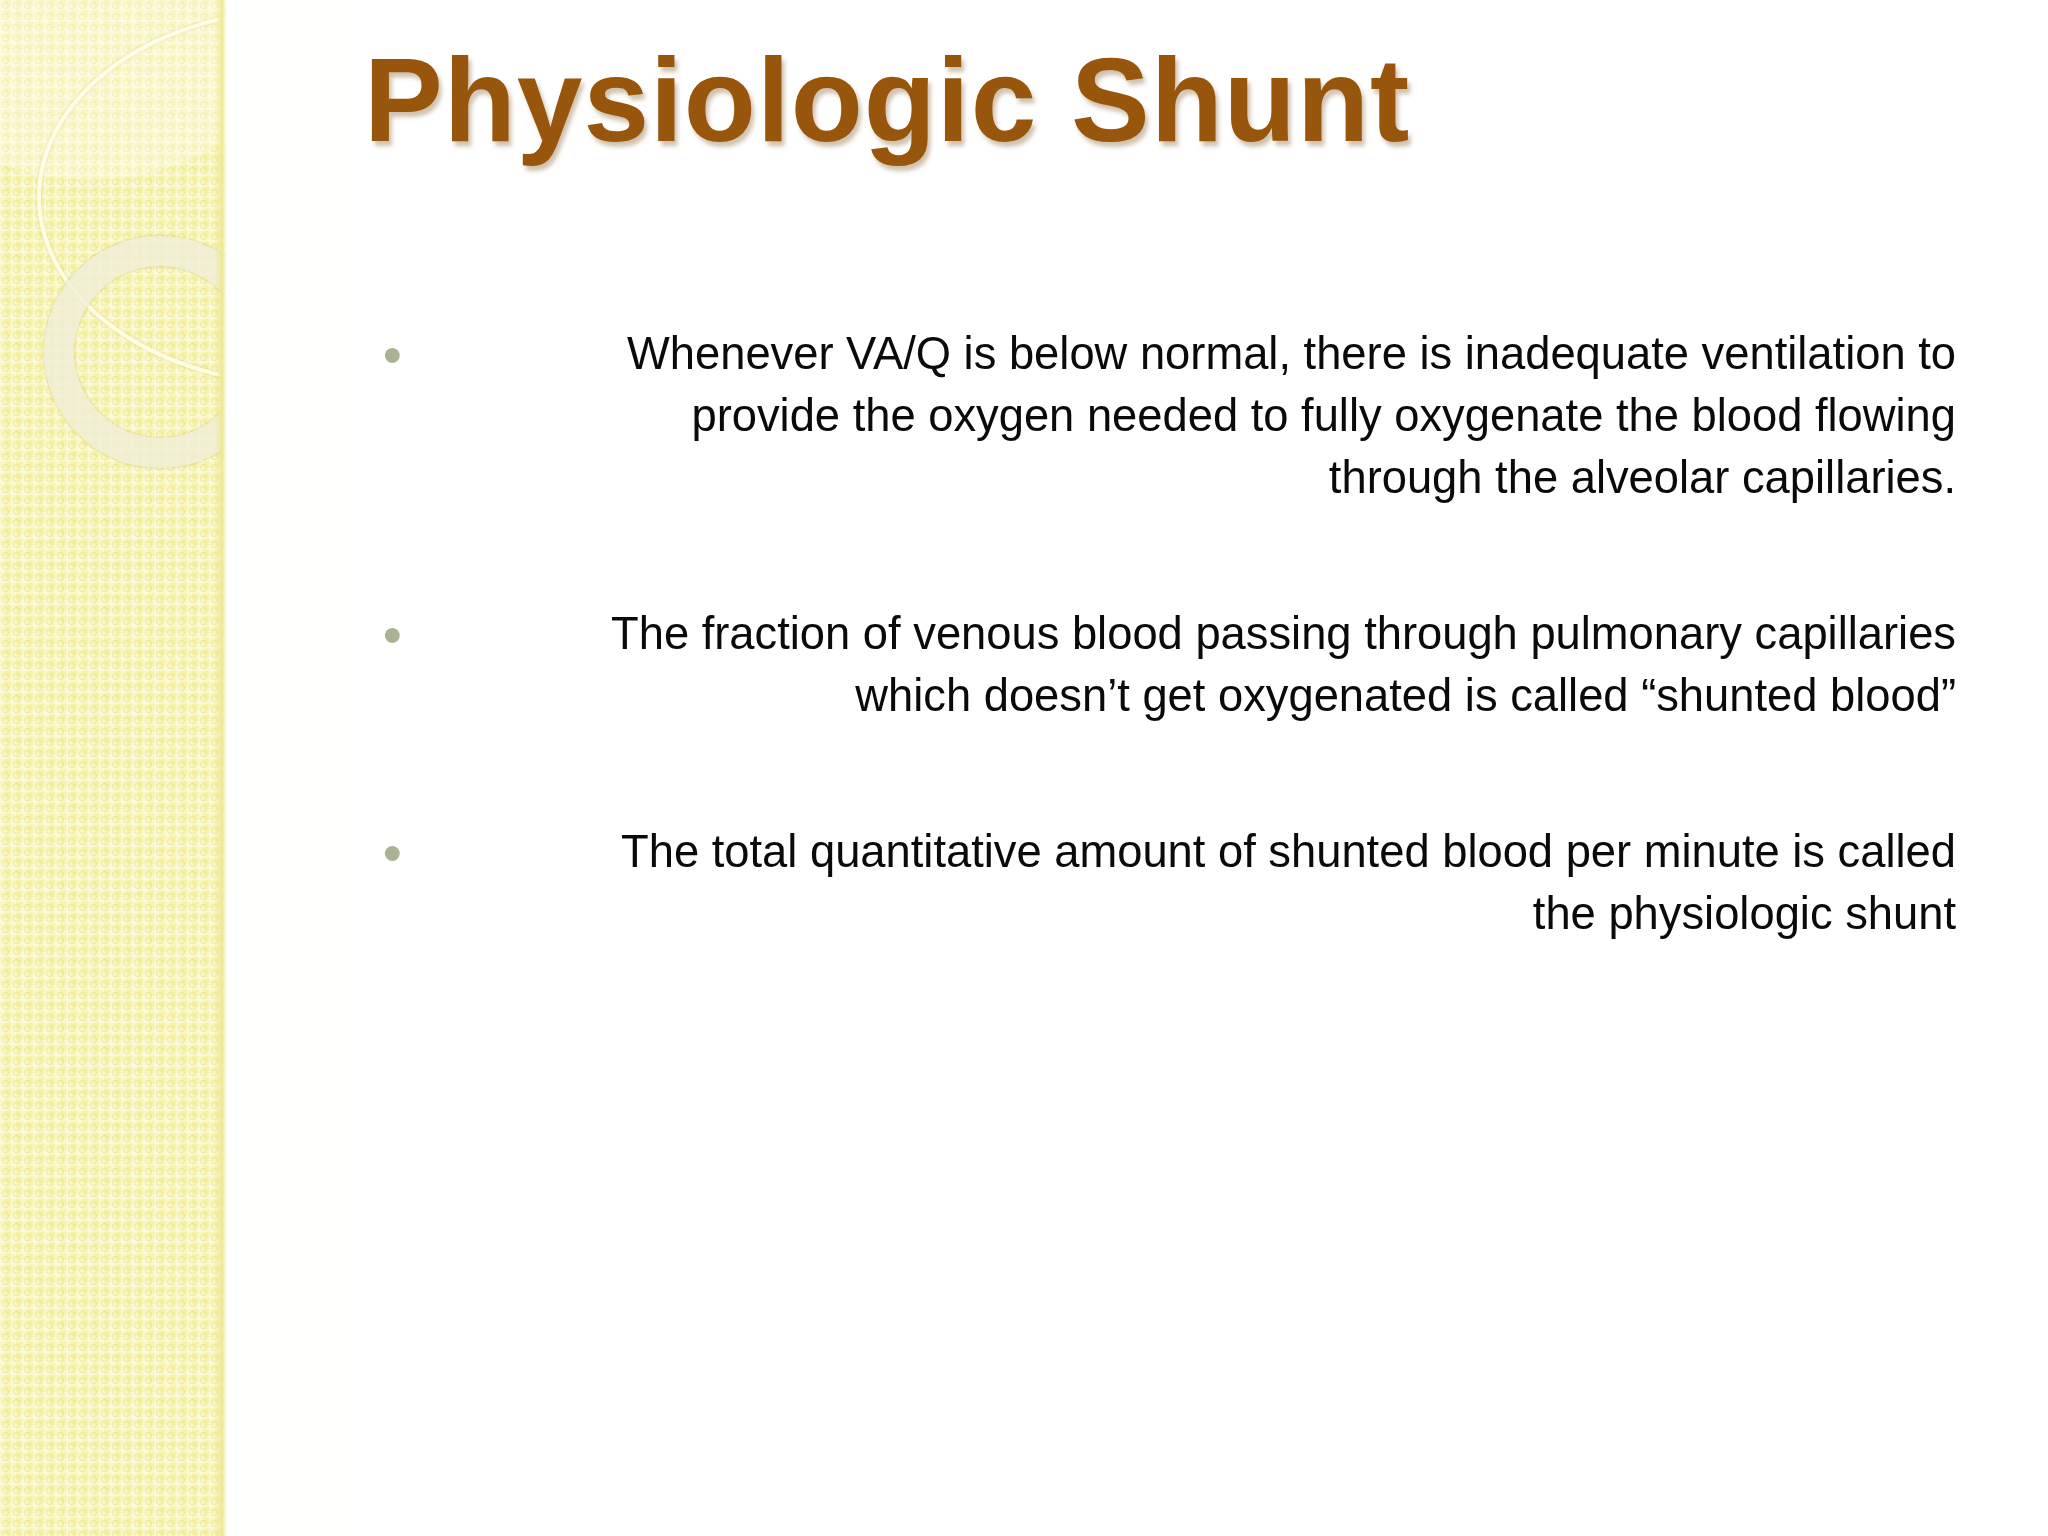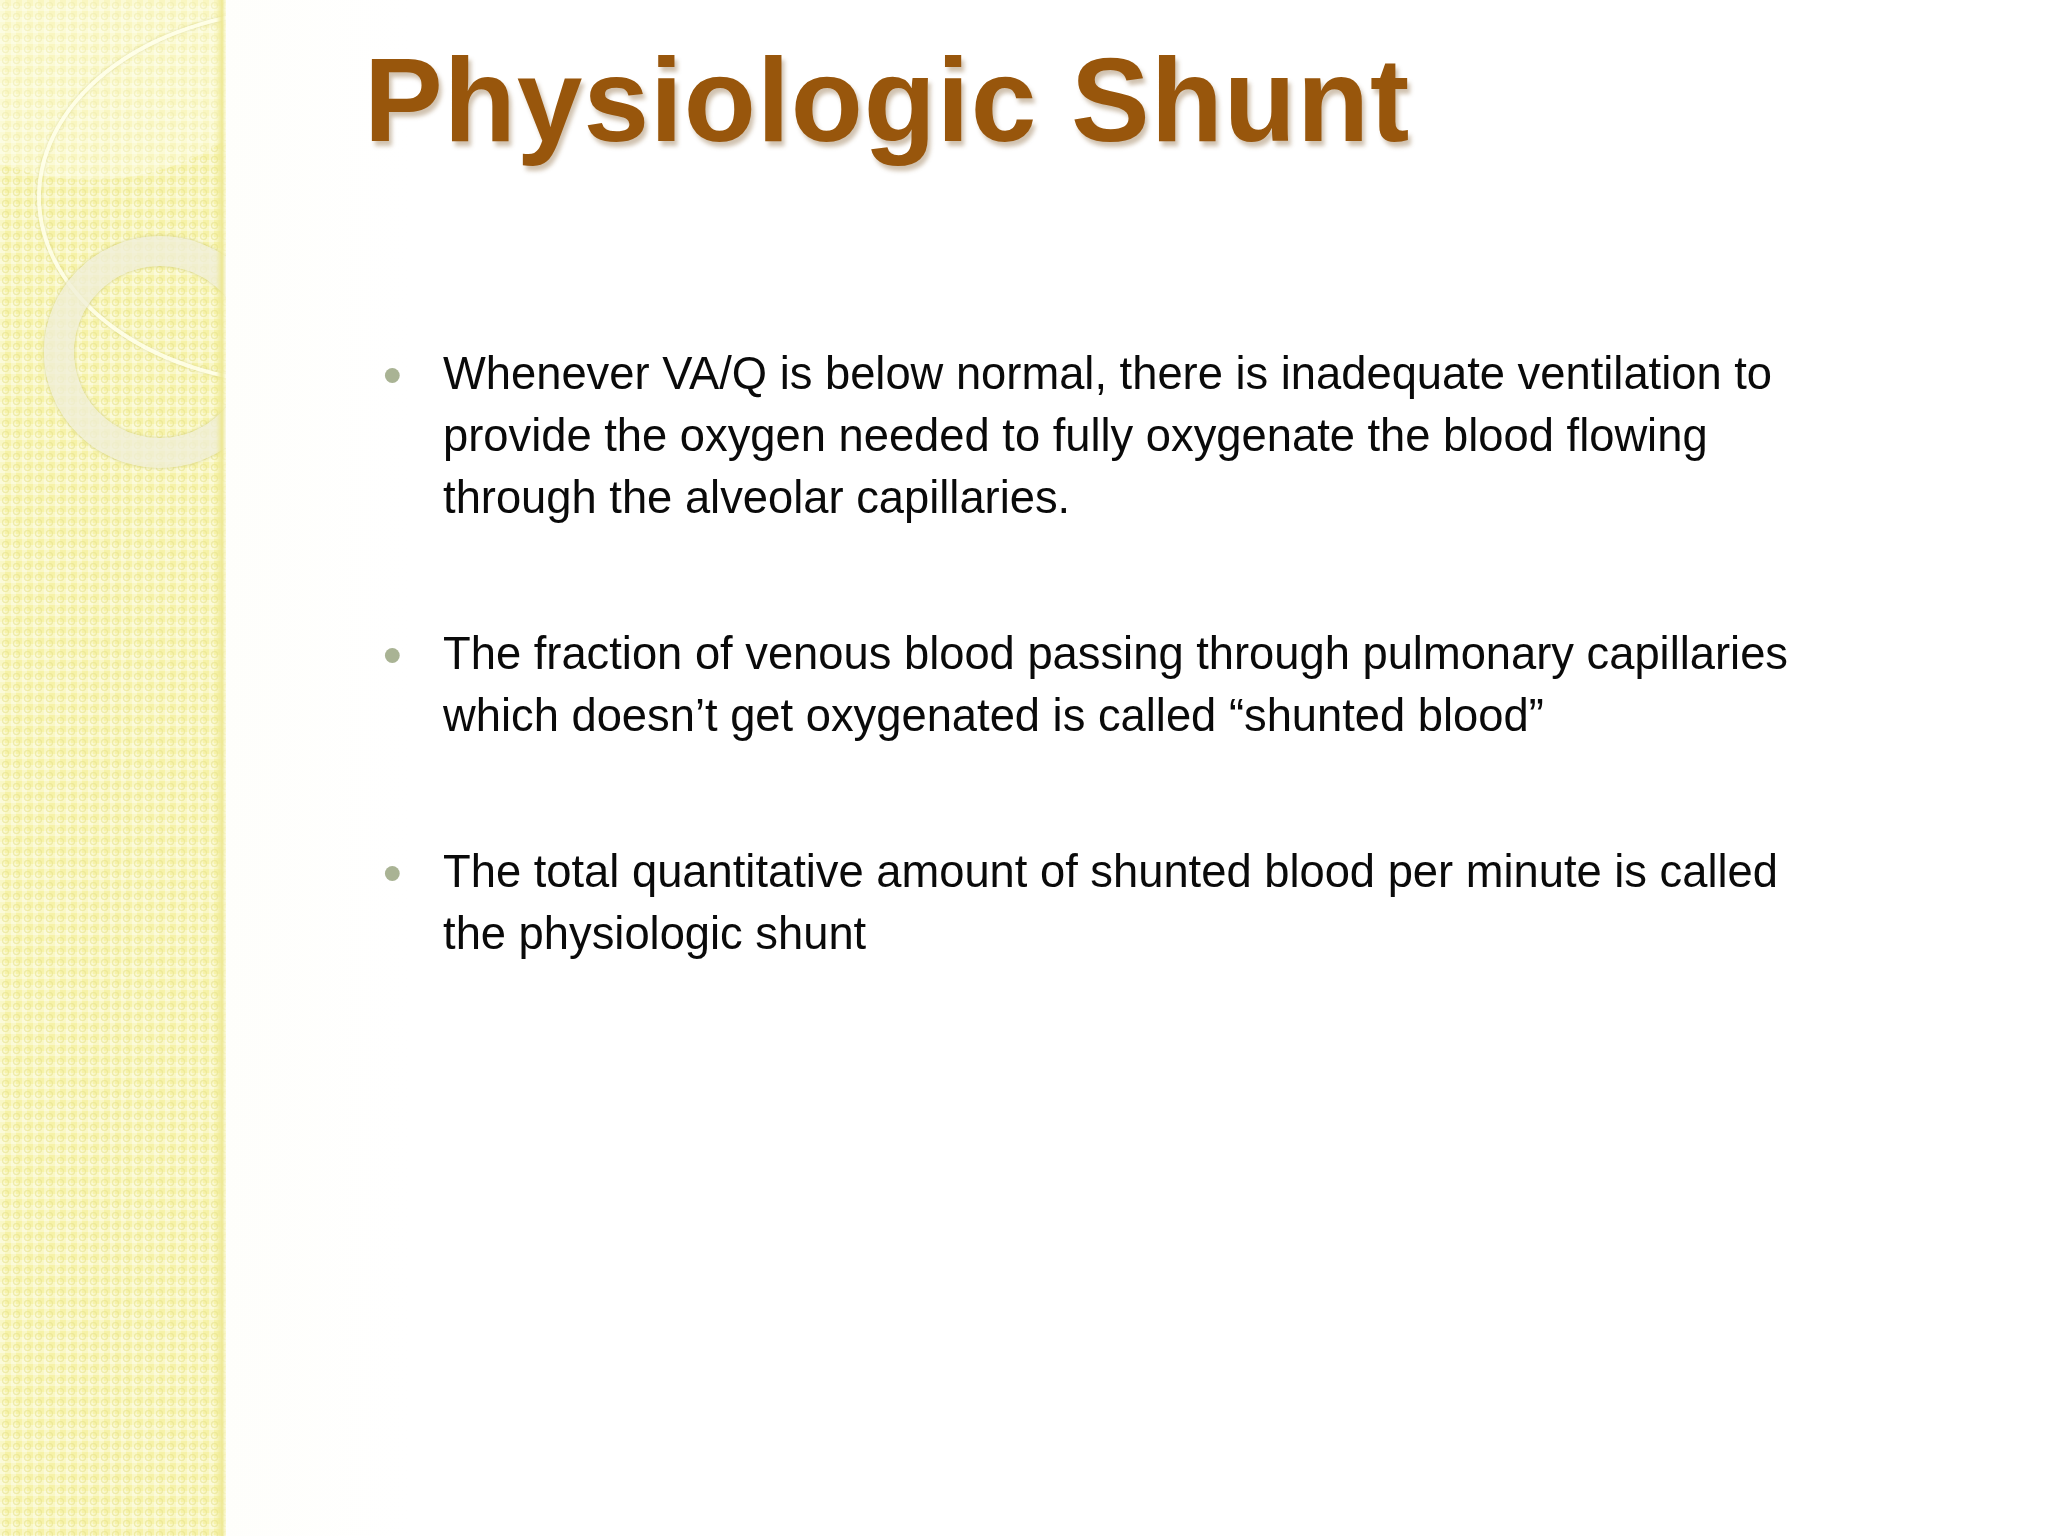--- a/index.html
+++ b/index.html
@@ -9,20 +9,21 @@
       height: 1536px;
       overflow: hidden;
       background: #ffffff;
     }
     .slide {
       position: relative;
       width: 2048px;
       height: 1536px;
       background: linear-gradient(90deg, #fdfdf6 0%, #ffffff 20%, #ffffff 100%);
       overflow: hidden;
+      text-align: right;
     }
     
     .sidebar {
       position: absolute;
       left: 0;
       top: 0;
       width: 226px;
       height: 1536px;
       background-color: #f6f2a8;
       background-image:
@@ -82,21 +83,21 @@
       line-height: 140px;
       letter-spacing: 1px;
       color: #98560c;
       text-shadow: 3px 5px 4px rgba(120,80,30,0.35);
       white-space: nowrap;
     }
     
     .content {
       position: absolute;
       left: 380px;
-      top: 342px;
+      top: 322px;
       width: 1600px;
     }
     .bullet {
       position: relative;
       padding-left: 64px;
       font-family: "Liberation Sans", sans-serif;
       font-size: 46px;
       line-height: 62px;
       color: #0a0a0a;
       transform: scaleX(0.985);

